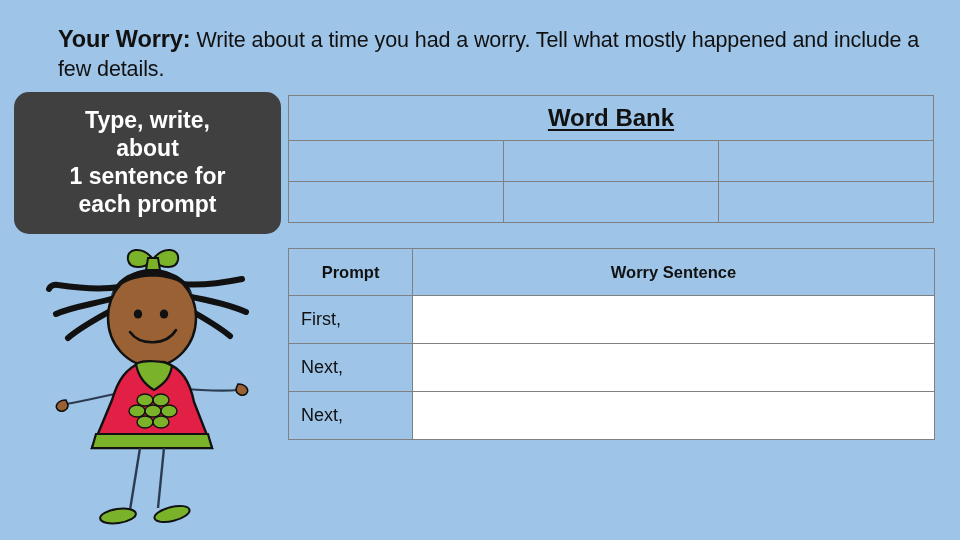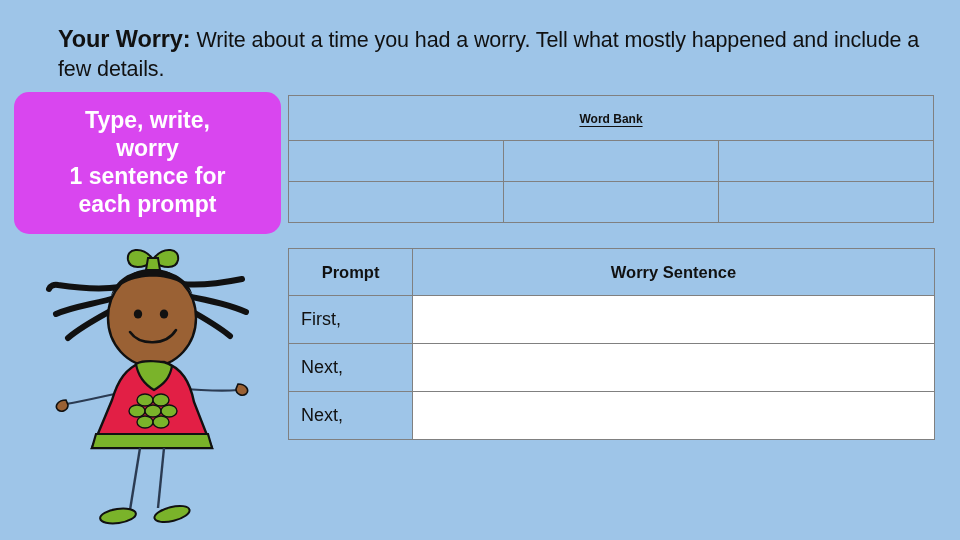--- a/index.html
+++ b/index.html
@@ -32,21 +32,21 @@
     font-size: 23.5px;
   }
 
   
   #instruction-callout {
     position: absolute;
     left: 14px;
     top: 92px;
     width: 267px;
     height: 142px;
-    background: #d946ef;
+    background: #404040;
     border-radius: 15px;
     color: #ffffff;
     font-weight: bold;
     font-size: 23px;
     line-height: 1.22;
     display: flex;
     flex-direction: column;
     align-items: center;
     justify-content: center;
     text-align: center;
@@ -75,21 +75,21 @@
     top: 95px;
     width: 646px;
   }
   #word-bank-table .wb-title-cell {
     height: 44px;
     text-align: center;
     vertical-align: middle;
   }
   #word-bank-table .wb-title {
     font-weight: bold;
-    font-size: 12px;
+    font-size: 24px;
     text-decoration: underline;
     text-underline-offset: 2.5px;
   }
   #word-bank-table .wb-cell { height: 40px; }
 
   
   #prompt-table {
     left: 288px;
     top: 248px;
     width: 646px;
@@ -123,21 +123,21 @@
 </style>
 </head>
 <body>
 
 <div id="header-prompt">
   <span class="lead">Your Worry:</span><span> Write about a time you had a worry. Tell what mostly happened and include a few details.</span>
 </div>
 
 <div id="instruction-callout">
   <span class="cline">Type, write,</span>
-  <span class="cline">worry</span>
+  <span class="cline">about</span>
   <span class="cline">1 sentence for</span>
   <span class="cline">each prompt</span>
 </div>
 
 <table class="sheet-table" id="word-bank-table">
   <tbody>
       <tr>
     <td class="wb-title-cell" colspan="3">
       <span class="wb-title">Word Bank</span>
     </td>

